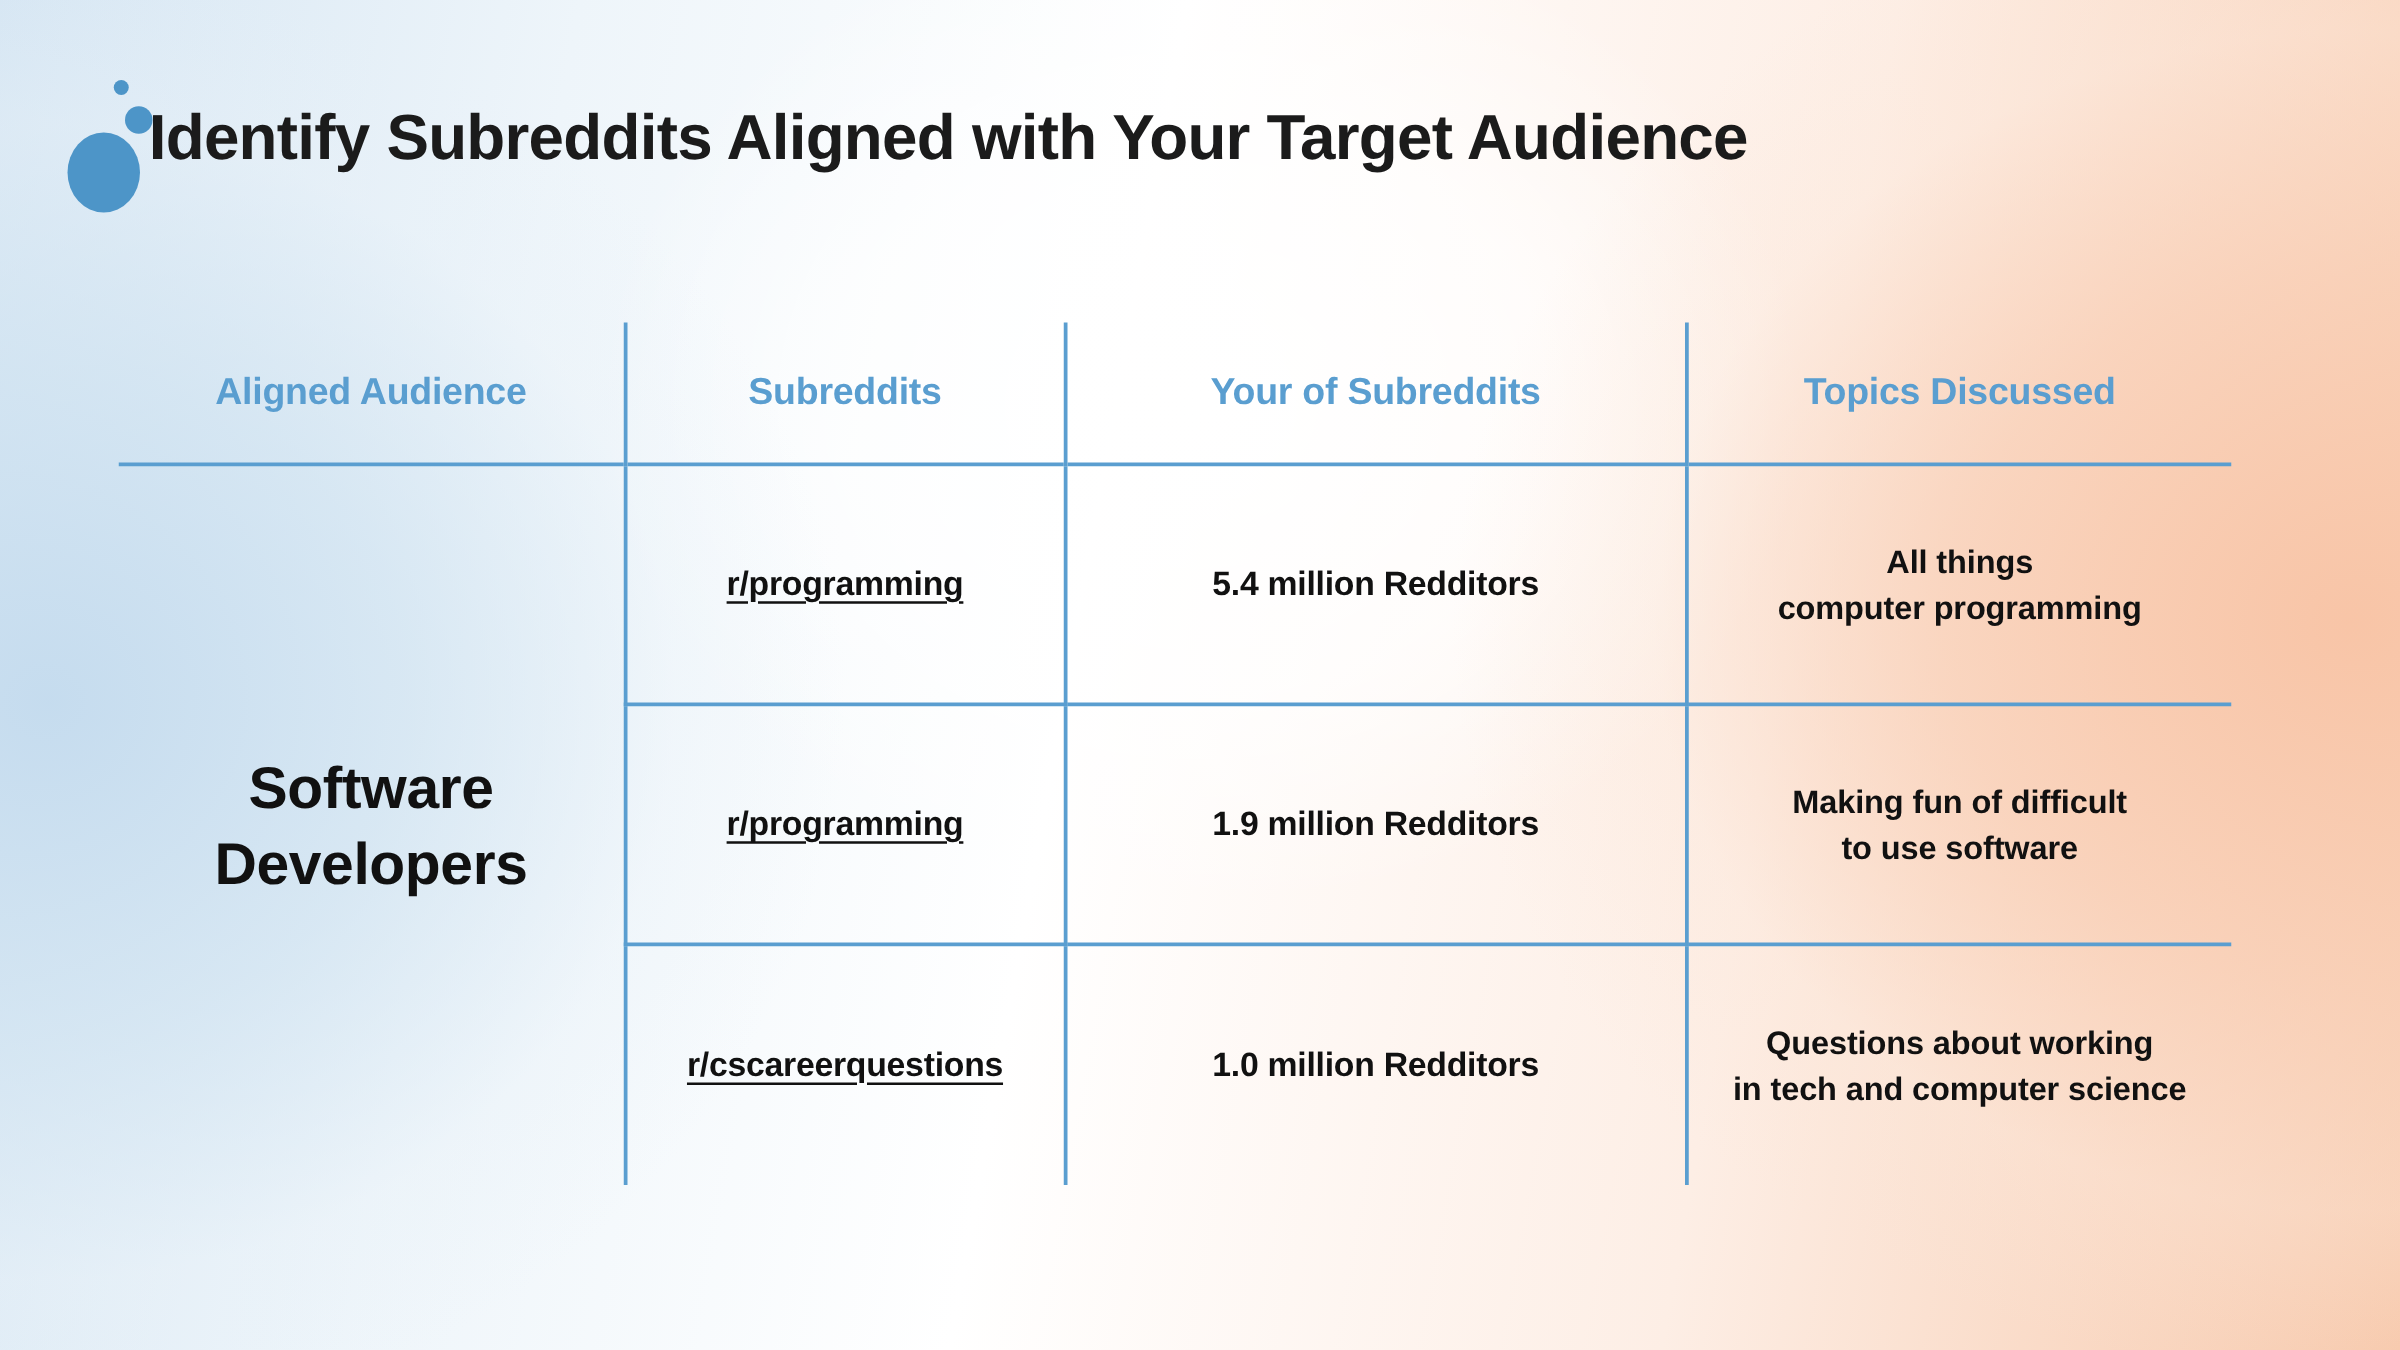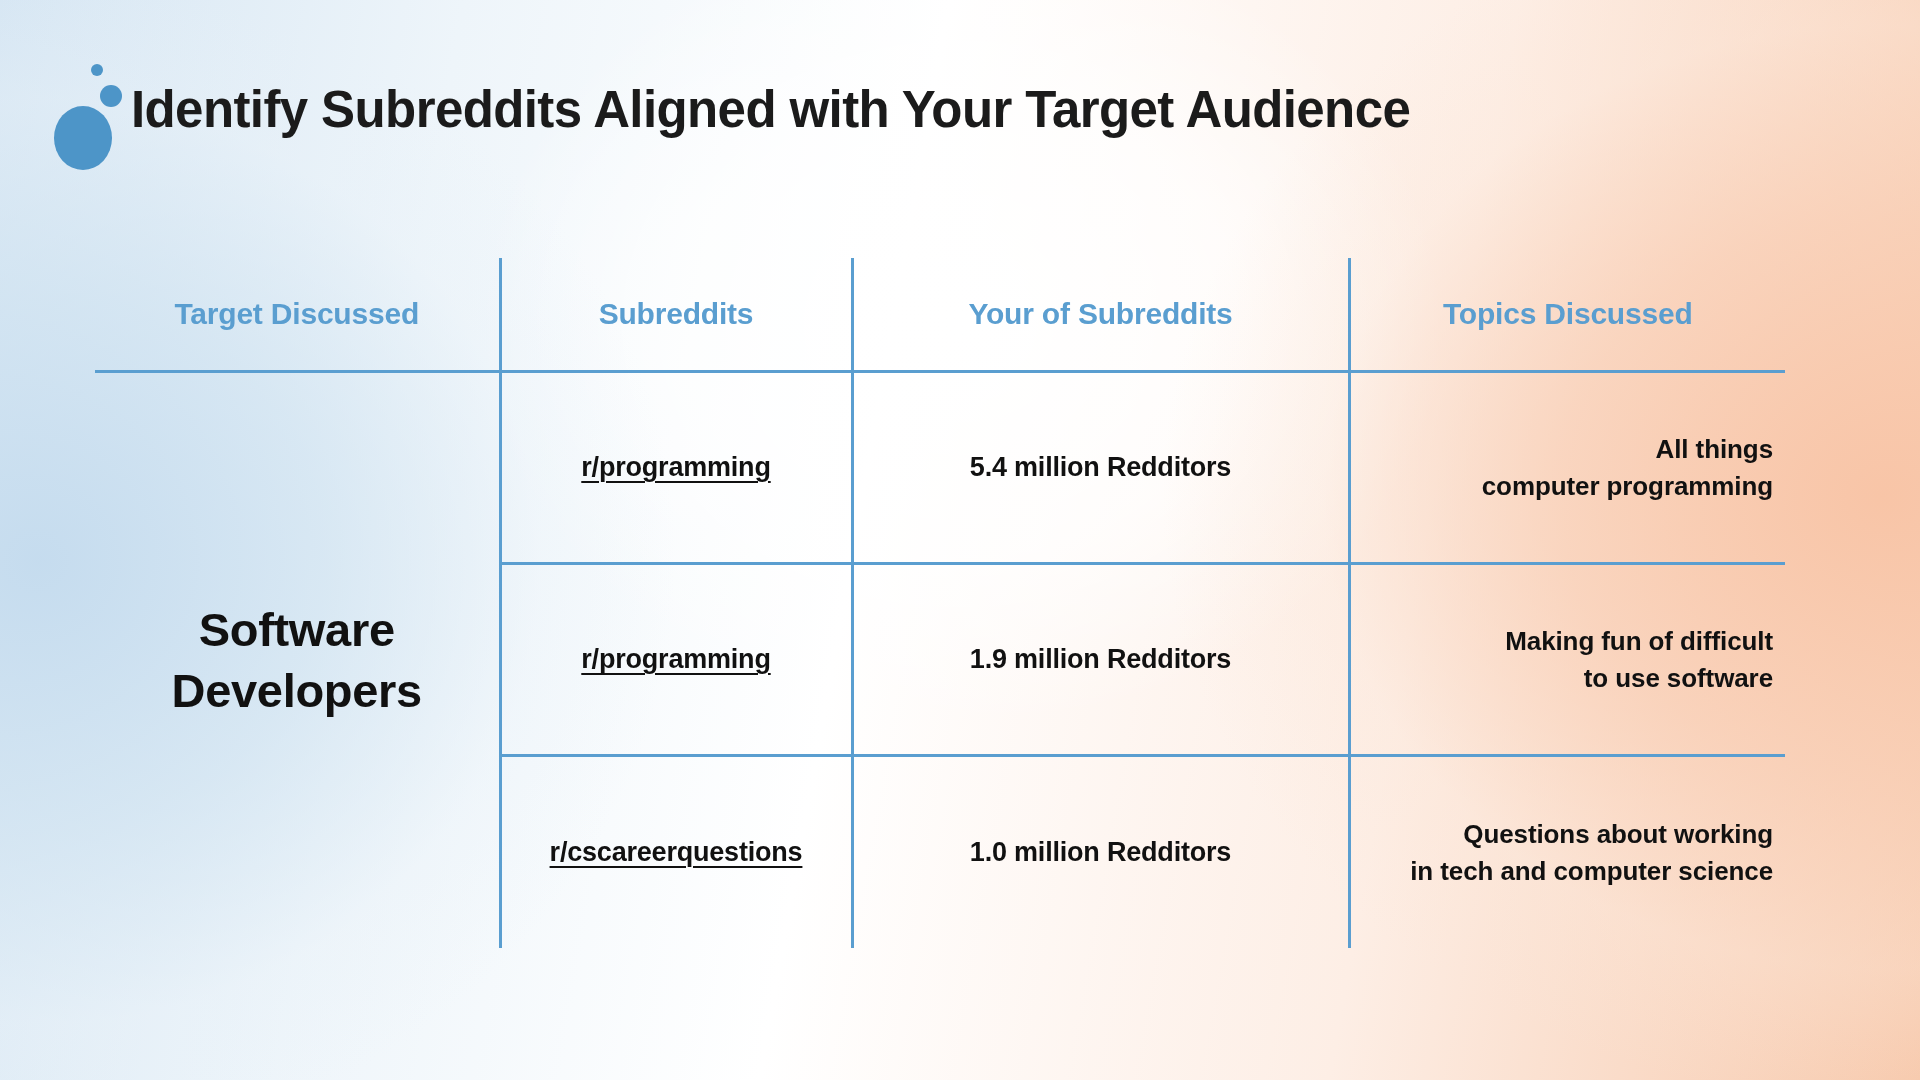--- a/index.html
+++ b/index.html
@@ -46,21 +46,21 @@
     position: absolute;
     border-radius: 50%;
     background: #4d95c8;
   }
   .bubble.big   { left: 4px;  top: 44px; width: 58px; height: 64px; }
   .bubble.mid   { left: 50px; top: 23px; width: 22px; height: 22px; }
   .bubble.small { left: 41px; top: 2px;  width: 12px; height: 12px; }
 
   #page-title {
     position: absolute;
-    left: 81px;
+    left: 69px;
     top: 18px;
     font-size: 51px;
     font-weight: 700;
     letter-spacing: -0.6px;
     color: #1b1b1b;
     white-space: nowrap;
   }
 
   
   #table-wrap {
@@ -141,21 +141,21 @@
     margin-top: 43px;
   }
   .topic-text {
     font-size: 26px;
     font-weight: 700;
     letter-spacing: -0.1px;
     line-height: 1.42;
     display: block;
     padding: 0 12px;
   }
-  .topic-text span { display: block; text-align: right; }
+  .topic-text span { display: block; }
 
   
   #brand {
     position: absolute;
     left: 128px;
     top: 978px;
     height: 60px;
   }
   #brand-word {
     position: relative;
@@ -218,21 +218,21 @@
   <div id="table-wrap">
     <table class="grid">
       <colgroup>
         <col class="c1">
           <col class="c2">
           <col class="c3">
           <col class="c4">
       </colgroup>
       <thead>
         <tr>
-          <th class="col-1">Target Discussed</th>
+          <th class="col-1">Aligned Audience</th>
           <th class="has-left-rule">Subreddits</th>
           <th class="has-left-rule">Your of Subreddits</th>
           <th class="has-left-rule">Topics Discussed</th>
         </tr>
       </thead>
       <tbody>
         <tr class="r1">
           <td class="cell-audience" rowspan="3">
             <span>Software</span><br>
             <span>Developers</span>

